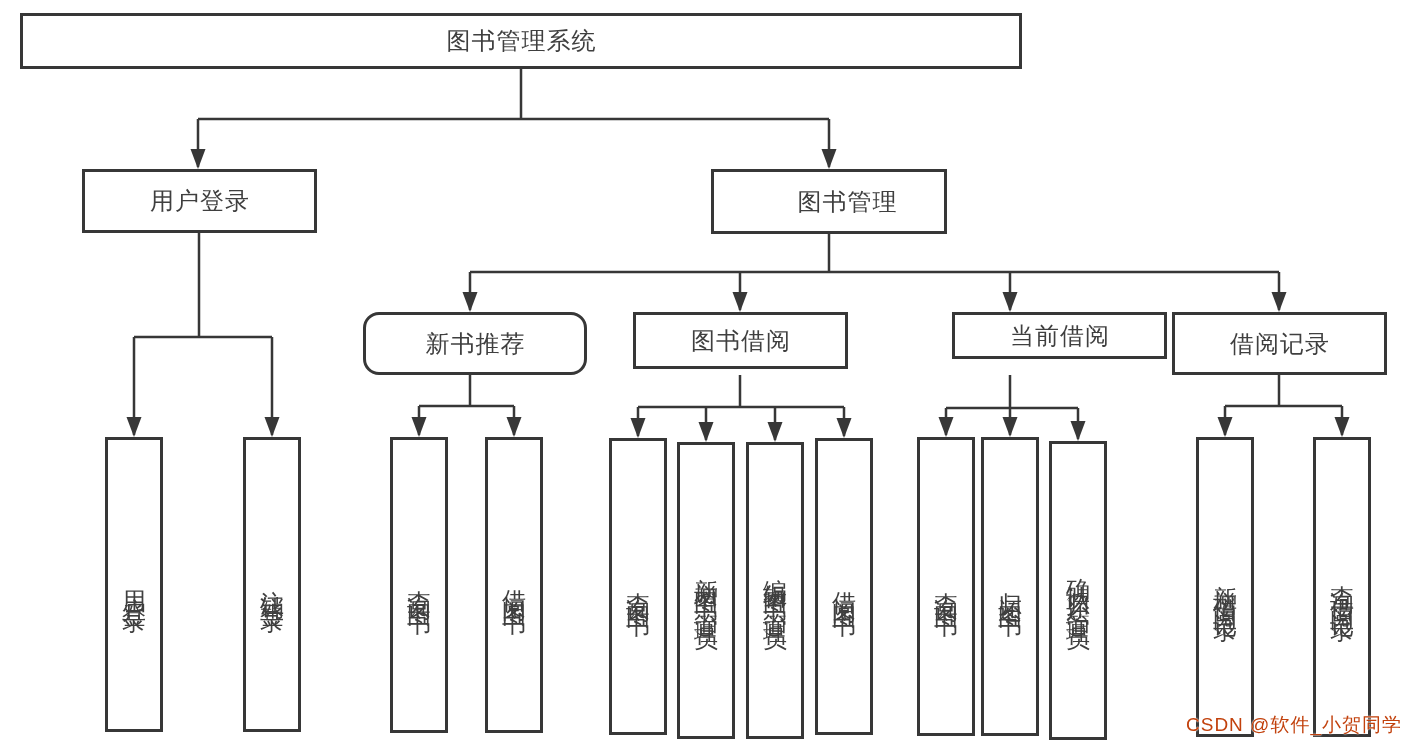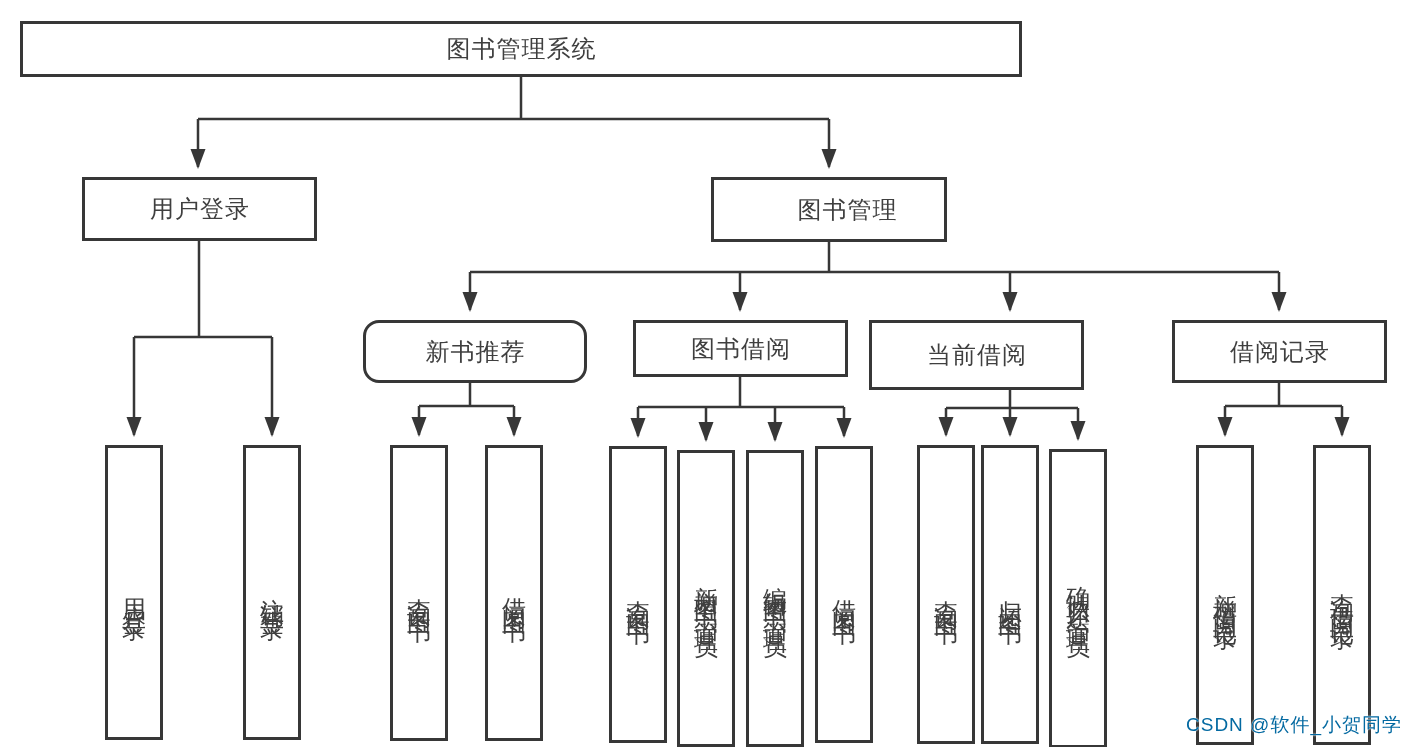--- a/index.html
+++ b/index.html
@@ -23,21 +23,20 @@
   }
   .node {
     position: absolute;
     box-sizing: border-box;
     border: 3px solid #373737;
     background: #ffffff;
     display: flex;
     align-items: center;
     justify-content: center;
     color: #3f3f3f;
-    margin-top: 8px;
   }
   .node.h-label {
     font-size: 24px;
     letter-spacing: 1px;
     text-indent: 1px;
     white-space: nowrap;
   }
   .node.leaf {
     border-width: 3px;
   }
@@ -48,21 +47,21 @@
     letter-spacing: 7px;
     line-height: 1;
     white-space: nowrap;
   }
   .watermark {
     position: absolute;
     left: 1186px;
     top: 712px;
     font-size: 19px;
     letter-spacing: 1px;
-    color: #0369a1;
+    color: #c2410c;
     text-shadow: 0 0 2px #ffffff, 0 0 1px #ffffff;
     white-space: nowrap;
     z-index: 5;
   }
 </style>
 </head>
 <body>
 
 <div class="canvas">
 
@@ -98,21 +97,21 @@
   <div class="node h-label" style="left:711px; top:169px; width:236px; height:65px;padding-left:36px;">
     <span>图书管理</span>
   </div>
 
   <div class="node h-label" style="left:363px; top:312px; width:224px; height:63px;border-radius:16px;">
     <span>新书推荐</span>
   </div>
   <div class="node h-label" style="left:633px; top:312px; width:215px; height:57px;">
     <span>图书借阅</span>
   </div>
-  <div class="node h-label" style="left:869px; top:312px; width:215px; height:70px;">
+  <div class="node h-label" style="left:952px; top:312px; width:215px; height:47px;">
     <span>当前借阅</span>
   </div>
   <div class="node h-label" style="left:1172px; top:312px; width:215px; height:63px;">
     <span>借阅记录</span>
   </div>
 
   <div class="node leaf" style="left:105px; top:437px; width:58px; height:295px;">
     <span class="vtext">用户登录</span>
   </div>
   <div class="node leaf" style="left:243px; top:437px; width:58px; height:295px;">

